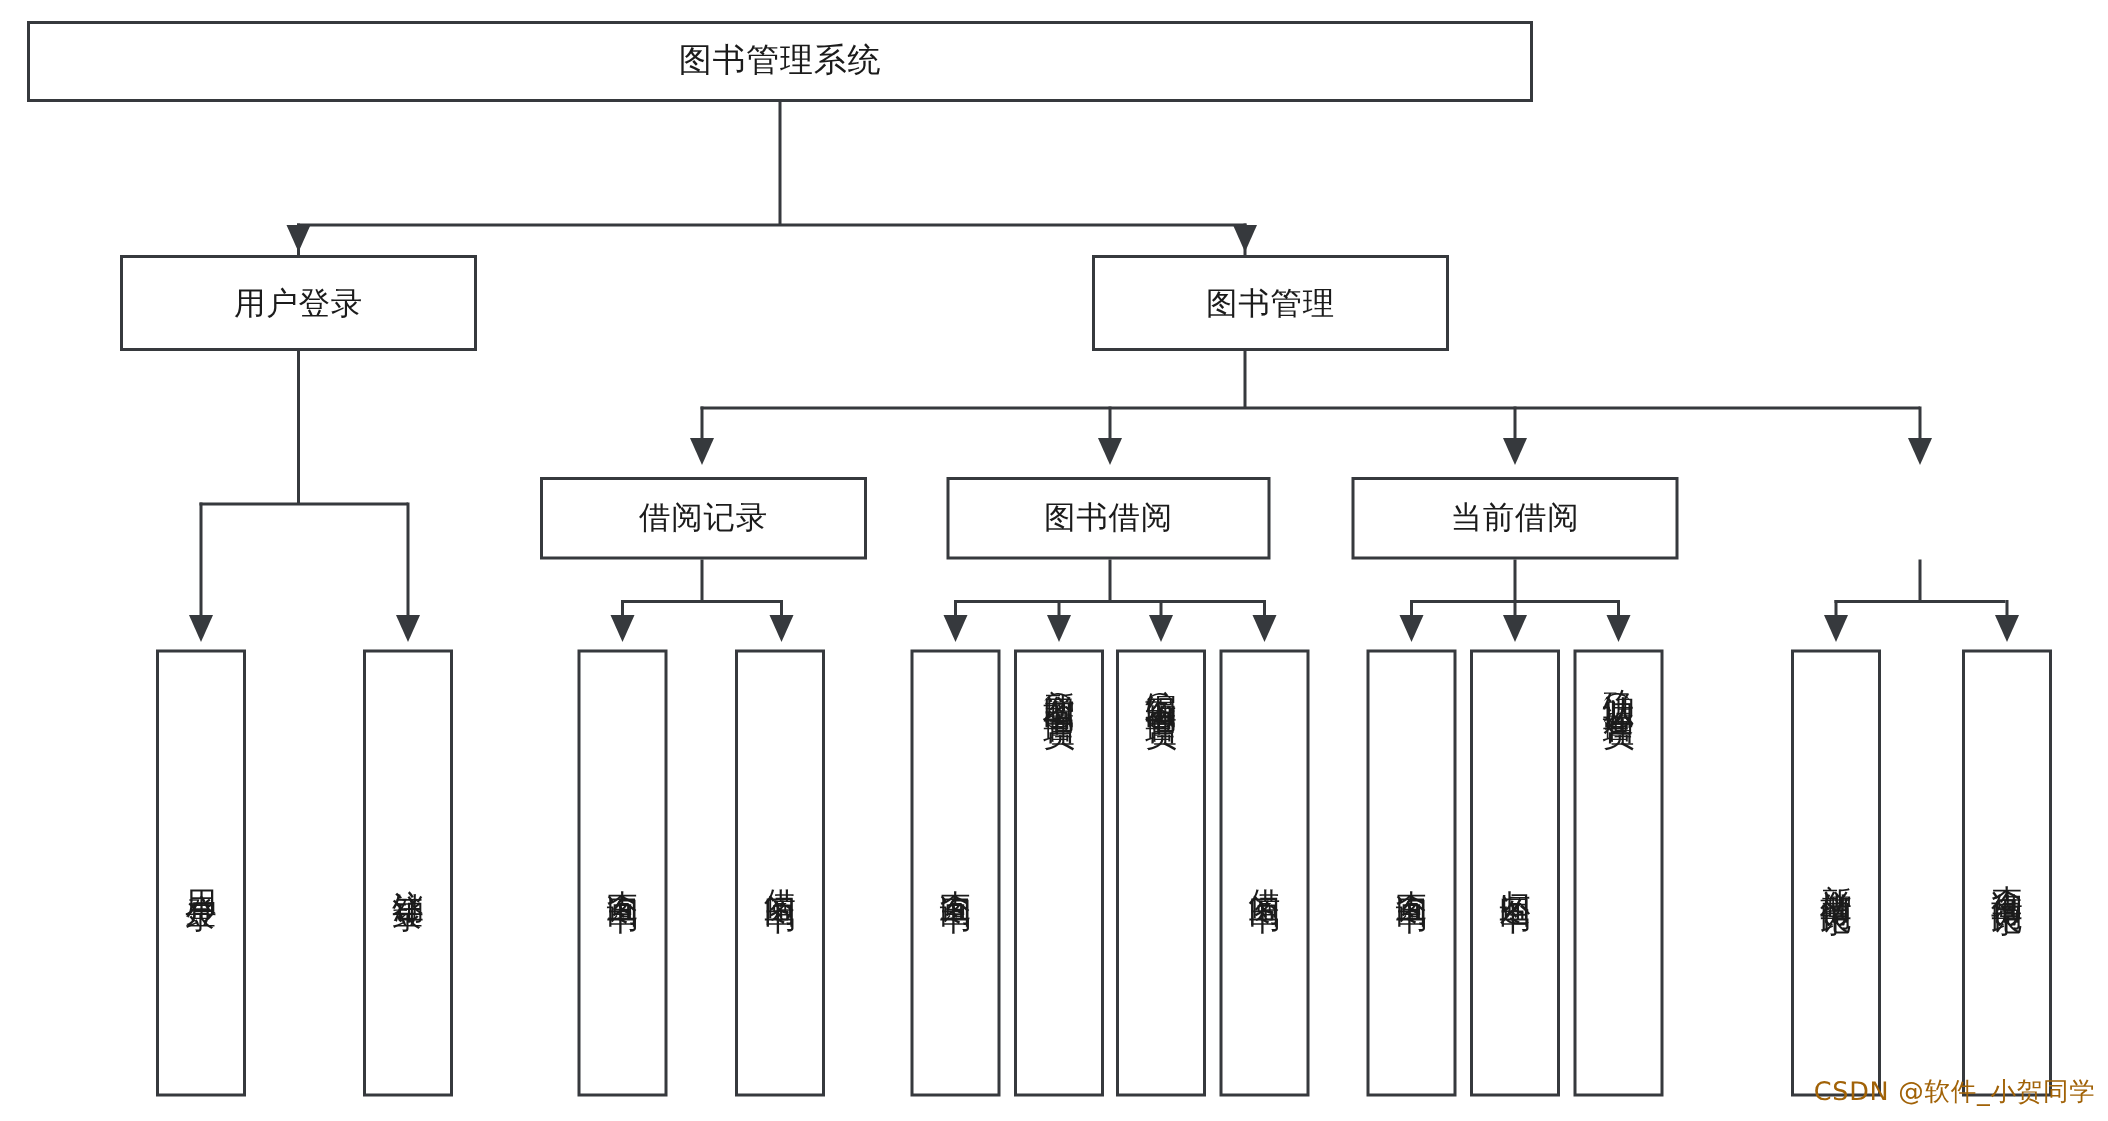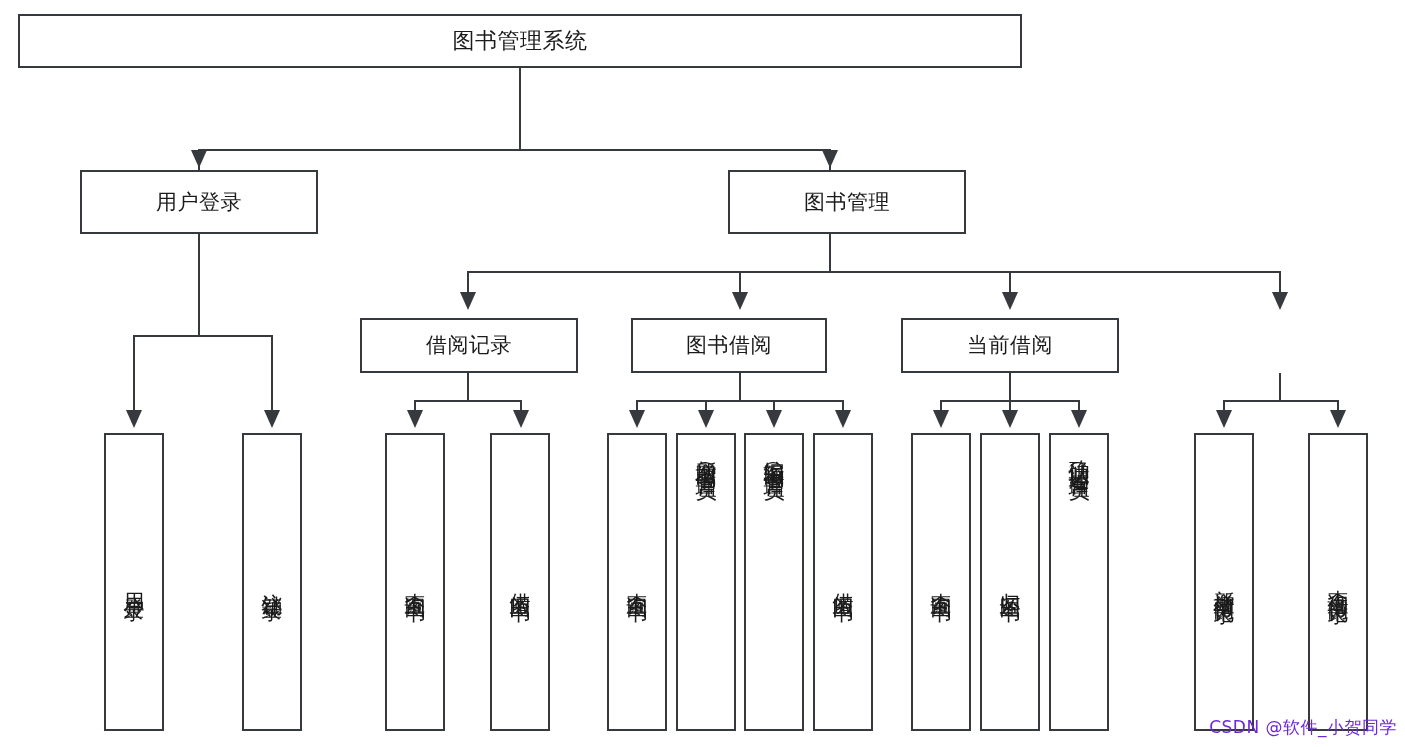--- a/index.html
+++ b/index.html
@@ -76,21 +76,21 @@
     border-left: 8px solid transparent;
     border-right: 8px solid transparent;
     border-top: 18px solid #36393d;
   }
 
   .watermark {
     position: absolute;
     right: 8px;
     bottom: 8px;
     font-size: 17px;
-    color: #6d28d9;
+    color: #a16207;
     letter-spacing: 0.5px;
     white-space: nowrap;
   }
 </style>
 </head>
 <body>
 
 <div id="canvas">
 
   <div class="node root" style="left:18px; top:14px; width:1004px; height:54px;">
@@ -129,21 +129,21 @@
   <div class="vline" style="left:739px; top:271px; height:30px;"></div>
   <div class="arrow" style="left:732px; top:292px;"></div>
   <div class="vline" style="left:1009px; top:271px; height:30px;"></div>
   <div class="arrow" style="left:1002px; top:292px;"></div>
   <div class="vline" style="left:1279px; top:271px; height:30px;"></div>
   <div class="arrow" style="left:1272px; top:292px;"></div>
 
   <div class="node branch" style="left:360px; top:318px; width:218px; height:55px;">
     <span class="label">借阅记录</span>
   </div>
-  <div class="node branch" style="left:631px; top:318px; width:196px; height:55px;">
+  <div class="node branch" style="left:631px; top:318px; width:216px; height:55px;">
     <span class="label">图书借阅</span>
   </div>
   <div class="node branch" style="left:901px; top:318px; width:218px; height:55px;justify-content:center;">
     <span class="label">当前借阅</span>
   </div>
 
   <div class="vline" style="left:467px; top:373px; height:28px;"></div>
   <div class="hline" style="left:414px; top:400px; width:107px;"></div>
   <div class="vline" style="left:414px; top:400px; height:18px;"></div>
   <div class="arrow" style="left:407px; top:410px;"></div>

